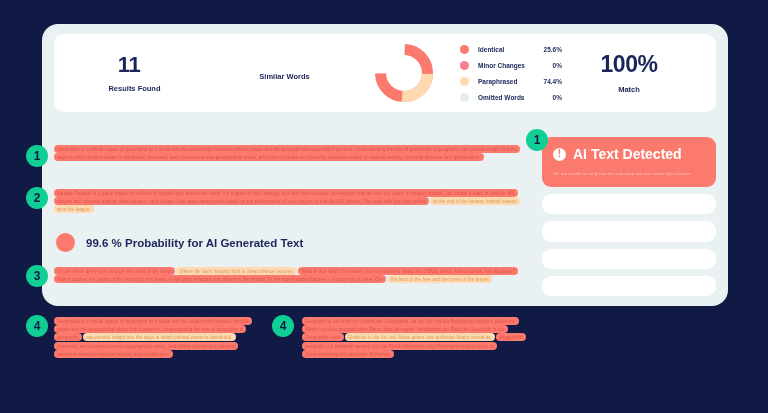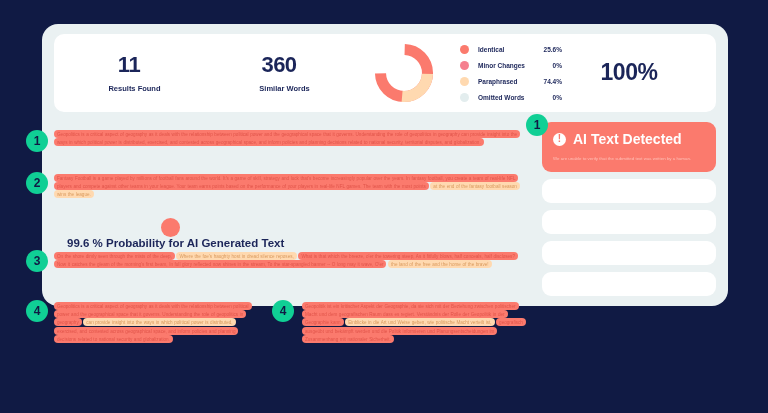--- a/index.html
+++ b/index.html
@@ -16,20 +16,21 @@
   
   .panel {
     position: absolute;
     left: 42px; top: 24px;
     width: 686px; height: 282px;
     background: #eaf1f2;
     border-radius: 16px;
     padding: 10px 12px 10px 12px;
     display: flex;
     flex-direction: column;
+    gap: 15px;
   }
   
   .summary-card {
     position: relative;
     height: 78px;
     background: #ffffff;
     border-radius: 10px;
     display: flex;
     align-items: center;
     flex: 0 0 auto;
@@ -167,21 +168,21 @@
   .hl {
     border-radius: 6px;
     padding: 1.5px 3px;
     box-decoration-break: clone;
     -webkit-box-decoration-break: clone;
   }
   .hl-red { background: #fb7a6d; color: #e0544a; }
   .hl-peach { background: #ffd9b0; color: #d99a5e; }
   #block-1 { position: absolute; top: 8px;  left: 0; width: 470px; }
   #block-2 { position: absolute; top: 52px; left: 0; width: 470px; }
-  #prob-row { position: absolute; top: 96px; left: 2px; display: flex; align-items: center; flex-direction: column; }
+  #prob-row { position: absolute; top: 96px; left: 2px; display: flex; align-items: center; }
   .prob-dot {
     width: 19px; height: 19px; border-radius: 50%;
     background: #fb7a6d; flex: 0 0 auto;
   }
   .prob-text {
     font-size: 11.5px;
     font-weight: bold;
     color: #1b2559;
     margin-left: 11px;
     white-space: nowrap;
@@ -240,21 +241,20 @@
   <div class="panel">
 
     <div class="summary-card">
 
       <div class="stat">
         <div class="stat-value">11</div>
         <div class="stat-label">Results Found</div>
       </div>
 
       <div class="stat">
-        <div class="stat-value">360</div>
         <div class="stat-label">Similar Words</div>
       </div>
 
       <div class="donut-wrap">
         <svg width="62" height="62" viewBox="0 0 42 42">
           <circle cx="21" cy="21" r="15.915" fill="transparent" stroke="#fb7a6d" stroke-width="7.5" stroke-dasharray="74.4 25.6" stroke-dashoffset="25"></circle>
           <circle cx="21" cy="21" r="15.915" fill="transparent" stroke="#ffd9b0" stroke-width="7.5" stroke-dasharray="25.6 74.4" stroke-dashoffset="99.4"></circle>
         </svg>
       </div>
 
@@ -276,20 +276,21 @@
         </div>
         <div class="legend-row">
           <span class="legend-dot" style="background:#e3edee"></span>
           <span class="legend-label">Omitted Words</span>
           <span class="legend-value">0%</span>
         </div>
       </div>
 
       <div class="match">
         <div class="match-value">100%</div>
+        <div class="match-label">Match</div>
       </div>
     </div>
 
     <div class="body-cols">
 
       <div class="col-left">
 
         <div class="badge" id="badge-1">1</div>
         <div class="badge" id="badge-2">2</div>
         <div class="badge" id="badge-3">3</div>

